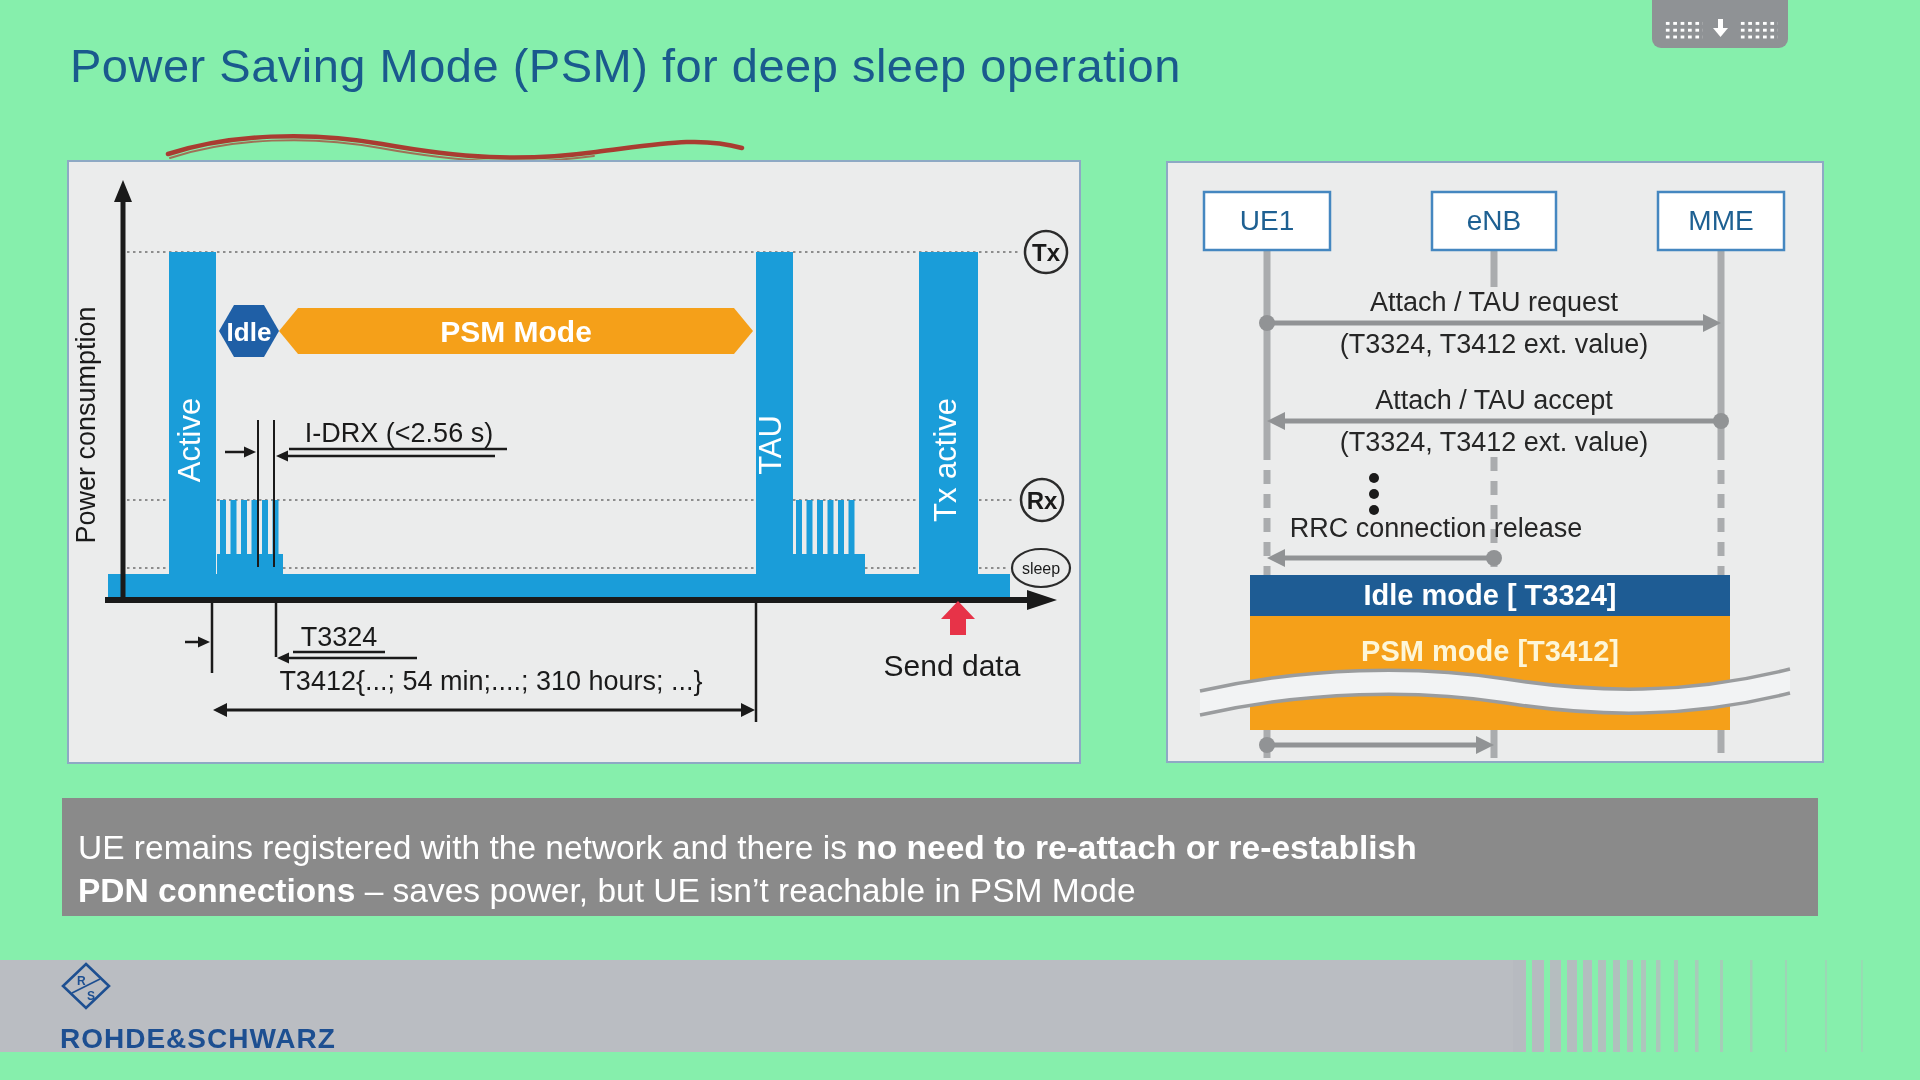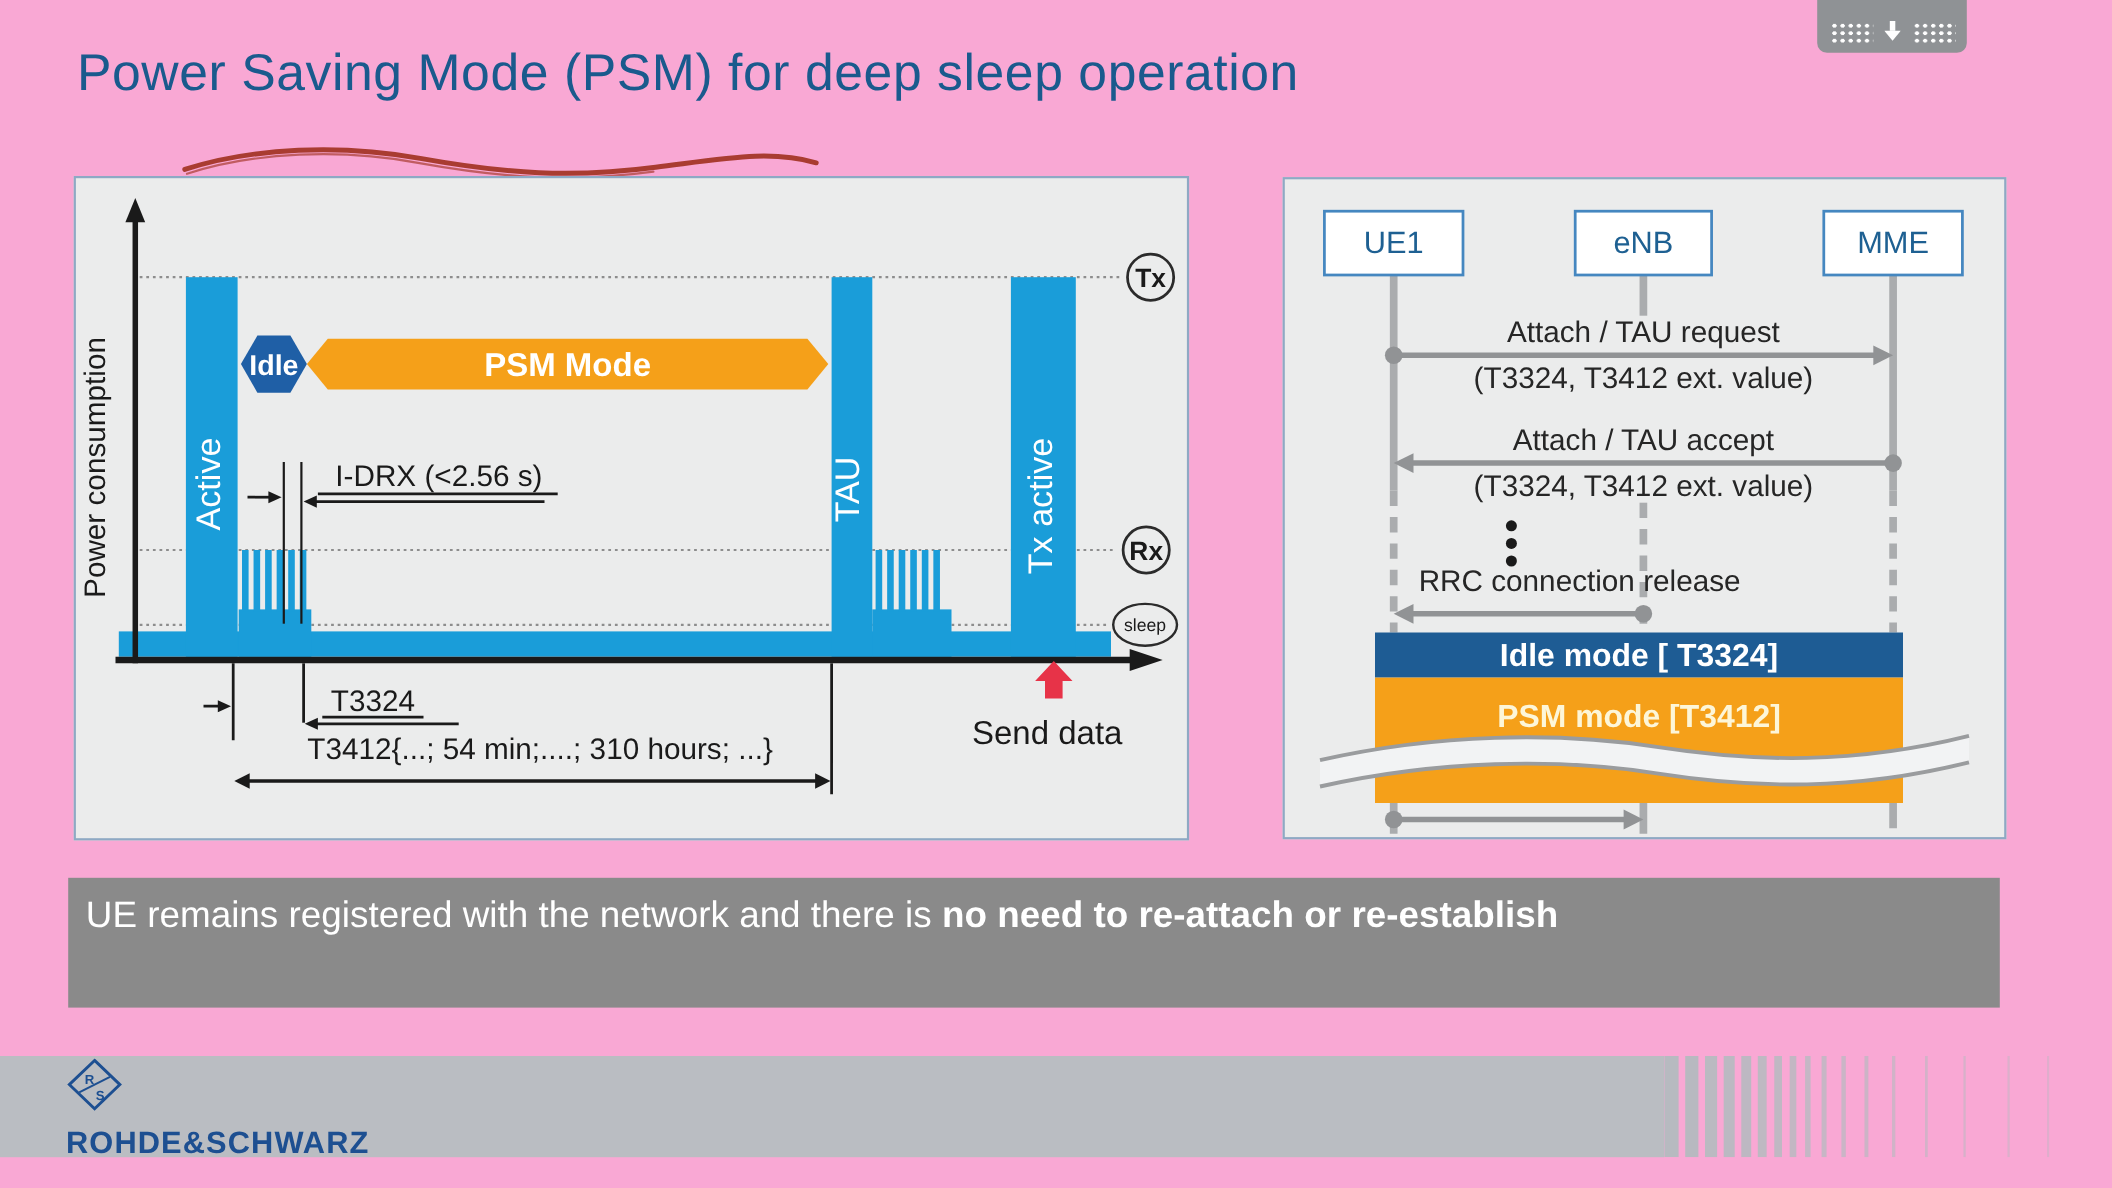--- a/index.html
+++ b/index.html
@@ -1,22 +1,22 @@
 <!DOCTYPE html>
 <html><head>
 <meta charset="utf-8">
 <style>
   html,body{margin:0;padding:0;background:#fff;}
-  #stage{position:relative;width:1920px;height:1080px;background:#f9a8d4;overflow:hidden;
+  #stage{position:relative;width:1920px;height:1080px;background:#86efac;overflow:hidden;
          font-family:"Liberation Sans",sans-serif;}
   .abs{position:absolute;}
   .panel{background:#ebecec;border:2px solid #8ea9c4;}
   svg text{font-family:"Liberation Sans",sans-serif;}
   .title{color:#1a5a8d;font-size:47px;font-weight:500;letter-spacing:0.5px;white-space:nowrap;}
-  .callout{background:#8a8a8a;color:#fff;font-size:33.5px;line-height:43px;padding:13px 0 0 16px;}
+  .callout{background:#8a8a8a;color:#fff;font-size:33.5px;line-height:43px;padding:28px 0 0 16px;}
   .callout b{font-weight:700;}
   .footer-strip{background:#babdc2;}
   .brand-text{color:#1d4f91;font-size:28px;font-weight:700;letter-spacing:1px;white-space:nowrap;margin-top:17px;}
   .share-btn{background:#8f9295;border-radius:9px;display:flex;align-items:flex-end;
              justify-content:center;gap:10px;padding-bottom:9px;box-sizing:border-box;}
   .dot-grid{width:40px;height:20px;
             background-image:radial-gradient(circle,#fff 1.8px,rgba(255,255,255,0) 2px);
             background-size:7.4px 6.8px;background-position:1px 1px;}
 </style>
 </head>
@@ -214,20 +214,21 @@
 
     <g>
       <line x1="101" y1="584" x2="314" y2="584" stroke="#919395" stroke-width="5"></line>
       <circle cx="101" cy="584" r="8" fill="#919395"></circle>
       <polygon points="328,584 310,575 310,593" fill="#919395"></polygon>
     </g>
   </svg>
 
   <div class="abs callout" style="left:62px;top:798px;width:1756px;height:118px;box-sizing:border-box">
     <div><span>UE remains registered with the network and there is </span><b>no need to re-attach or re-establish</b></div>
+    <div><b>PDN connections</b><span> – saves power, but UE isn’t reachable in PSM Mode</span></div>
   </div>
 
   <div class="abs footer-strip" style="left:0;top:960px;width:1513px;height:92px"></div>
 
   <svg class="abs" style="left:1513px;top:960px" width="360" height="92">
     <g fill="#b7bac0">
       <rect x="0" y="0" width="13" height="92"></rect>
       <rect x="19" y="0" width="12" height="92" opacity="0.98"></rect>
       <rect x="37" y="0" width="11" height="92" opacity="0.96"></rect>
       <rect x="54" y="0" width="10" height="92" opacity="0.94"></rect>

